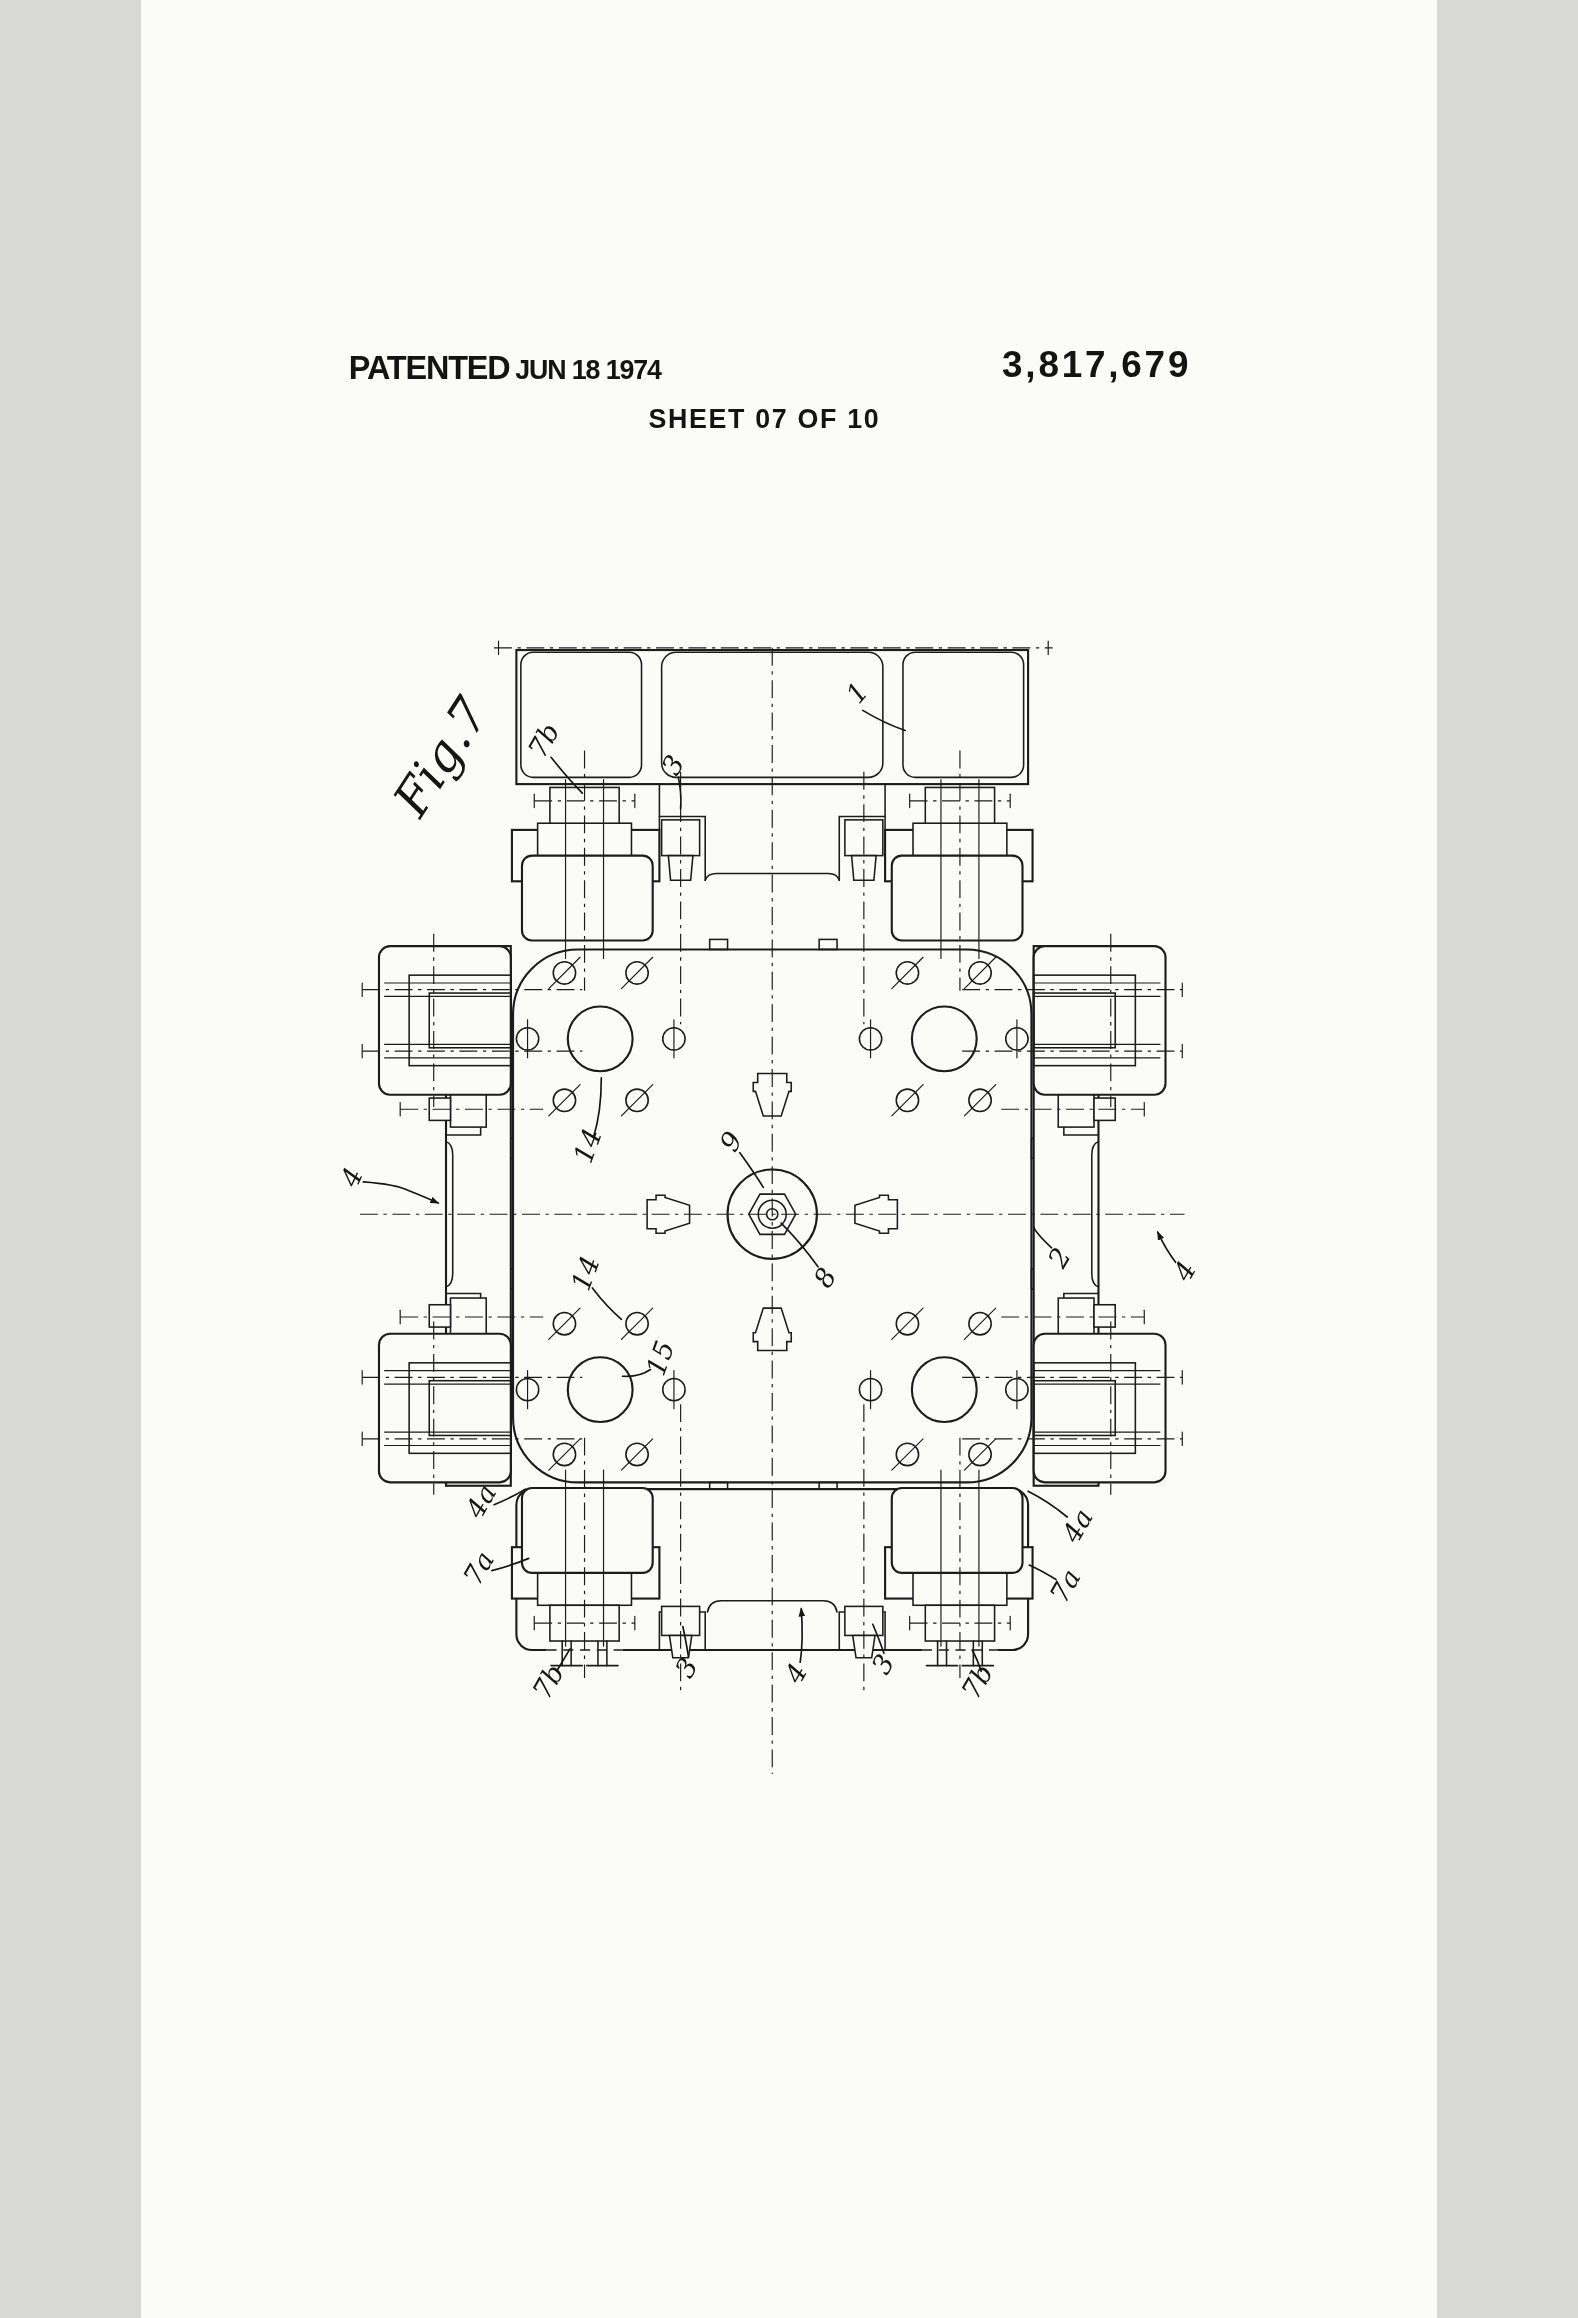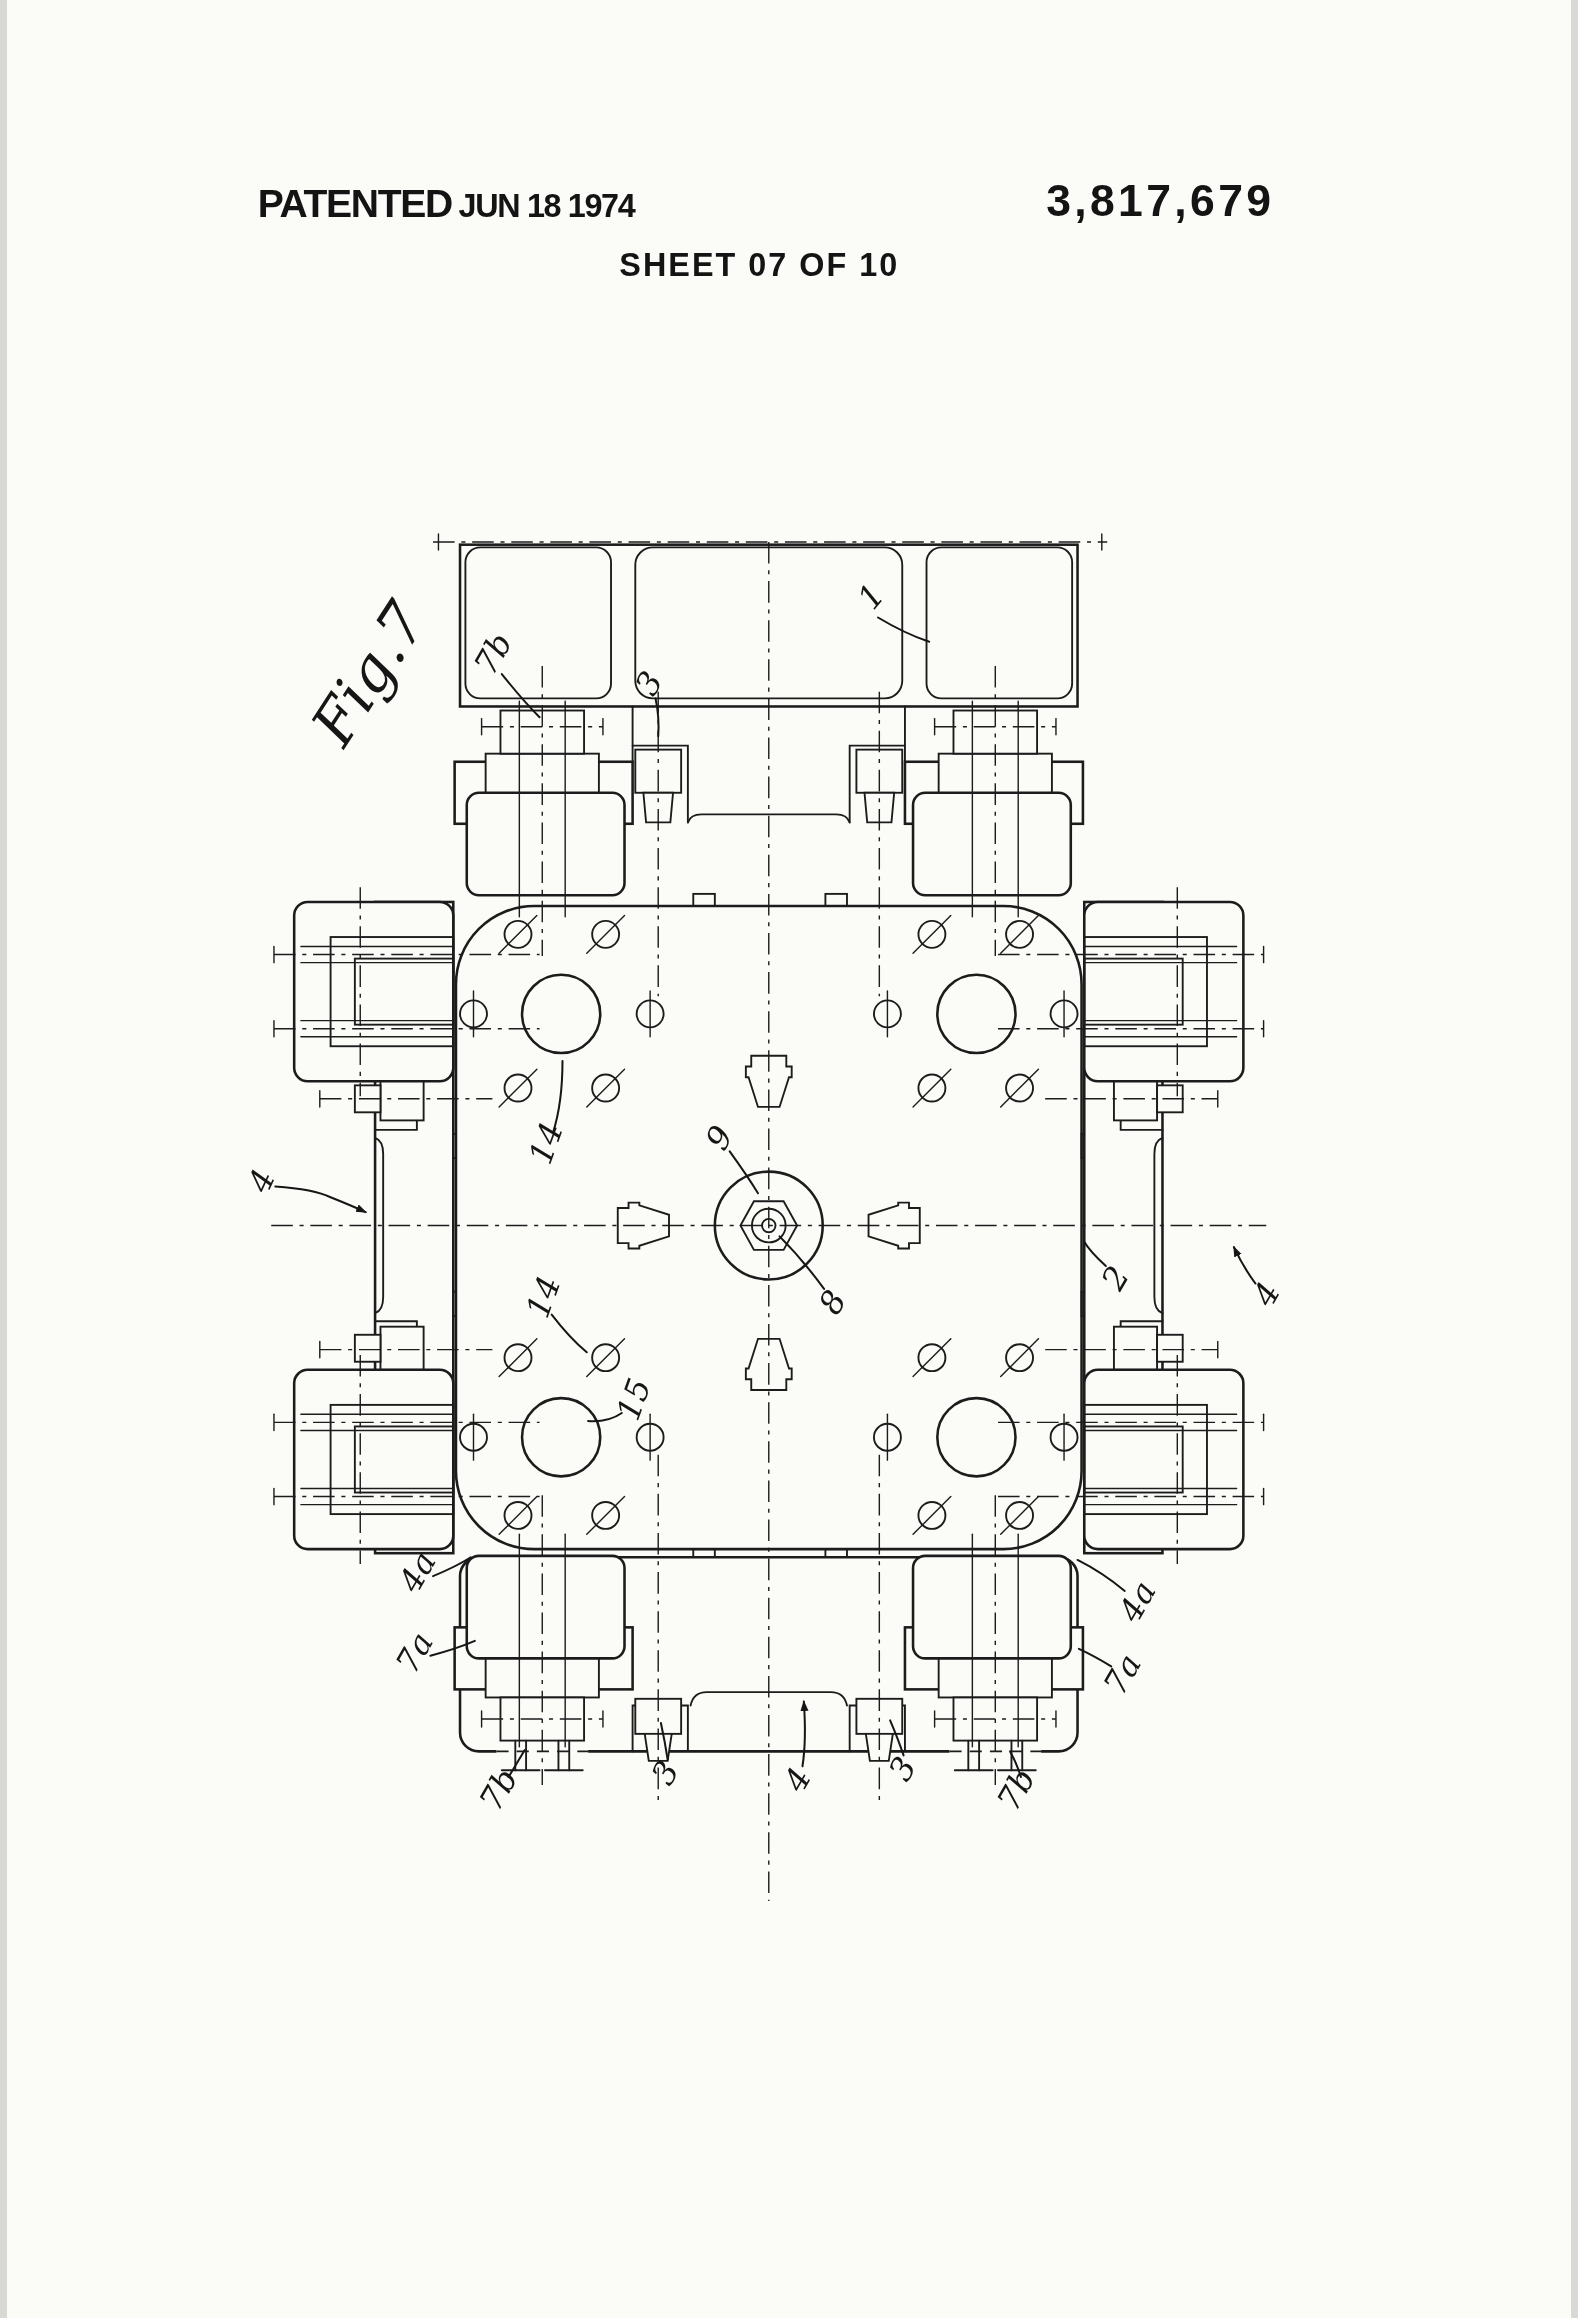--- a/index.html
+++ b/index.html
@@ -1,17 +1,17 @@
 <!DOCTYPE html>
 <html style="font-size:11px"><head>
 <meta charset="utf-8">
 <style>
   html,body{margin:0;padding:0;background:#d8d8d4;}
   .page{
-    width:1564px;height:2319px;
+    width:1296px;height:2319px;
     background:#fbfbf8;
     position:relative;
     margin:0 auto;
     font-family:"Liberation Sans", sans-serif;
     overflow:hidden;
   }
   svg{display:block;width:100%;height:100%;}
   .stamp{font-family:"Liberation Sans",sans-serif;font-weight:bold;letter-spacing:-1px;fill:#141414;}
   .patnum{font-family:"Liberation Sans",sans-serif;font-weight:600;letter-spacing:2.5px;fill:#141414;}
   .sheet{font-family:"Liberation Sans",sans-serif;font-weight:bold;letter-spacing:1.5px;fill:#141414;}

